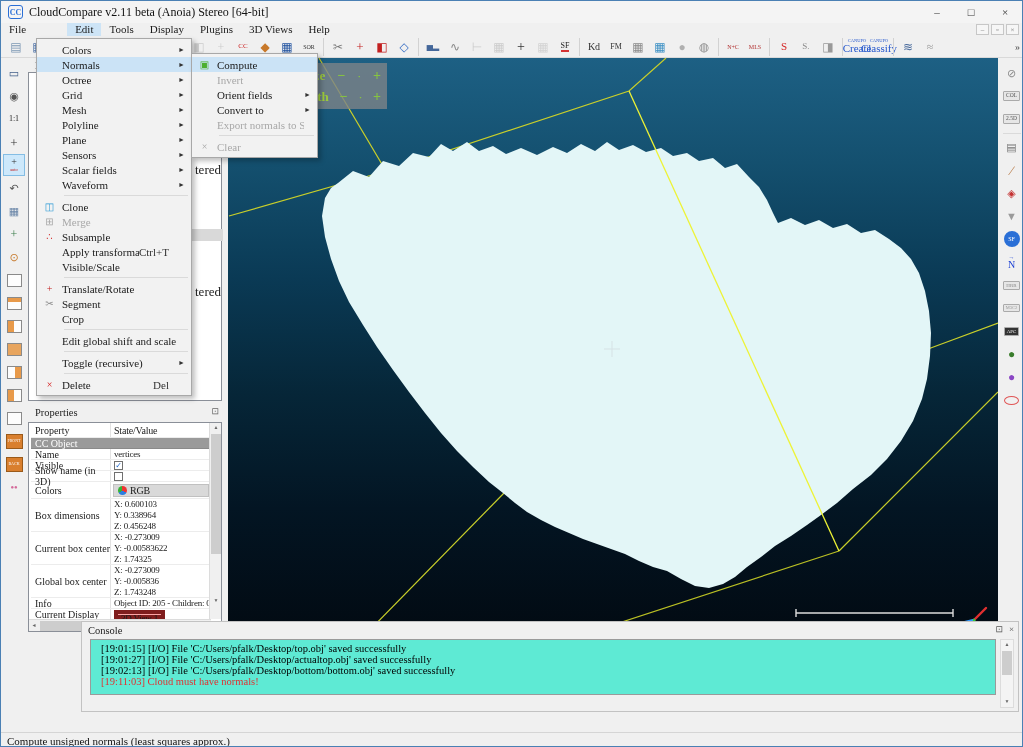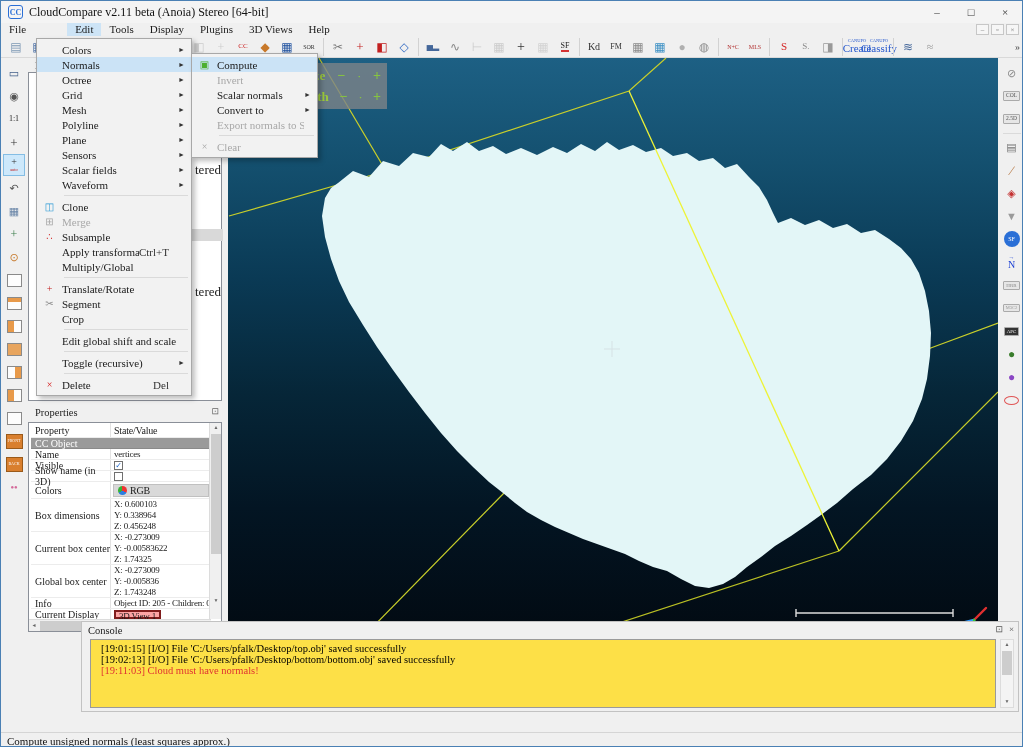--- a/index.html
+++ b/index.html
@@ -60,39 +60,39 @@
   .plab { width:80px; padding:0 0 0 4px; border-right:1px solid #e2e2e2; display:flex; align-items:center; }
   .pval { flex:1; padding-left:3px; font-size:9px; letter-spacing:-0.2px; display:flex; align-items:center; overflow:hidden; white-space:nowrap; }
   .pheader { background:#fff; font-size:10px; height:15px; }
   .pheader .plab,.pheader .pval { font-size:10px; color:#222; }
   .psection { background:#9a9a9a; color:#fff; height:11px; padding-left:4px; display:flex; align-items:center; font-size:10px; border-bottom:1px solid #8a8a8a; }
   .h11 { height:11px; } .h17 { height:17px; } .h33 { height:33px; } .h10 { height:10px; }
   .triple { flex-direction:column; justify-content:center; align-items:flex-start; display:flex; line-height:11px; }
   .cbx { width:9px; height:9px; border:1px solid #707070; background:#fff; font-size:8px; line-height:8px; color:#1a66cc; text-align:center; }
   .rgbpill { background:#d9d9d9; border:1px solid #c0c0c0; display:flex; align-items:center; gap:3px; padding:0 4px; height:13px; width:100%; }
   .pinwheel { width:9px; height:9px; border-radius:50%; background:conic-gradient(#e33 0 33%, #2a7de0 33% 66%, #35b235 66% 100%); }
-  .ddval { background:#fca5a5; border:2px solid #7f1d1d; padding:0 3px; height:9px; line-height:9px; }
+  .ddval { background:#fca5a5; border:4px solid #7f1d1d; padding:0 3px; height:9px; line-height:9px; }
   .vscroll { position:absolute; right:0; top:0; width:12px; height:196px; background:#f0f0f0; border-left:1px solid #dcdcdc; }
   .vthumb { position:absolute; left:1px; width:10px; background:#cdcdcd; }
   .sarrow { position:absolute; left:0; width:12px; height:10px; font-size:5px; color:#666; text-align:center; line-height:10px; }
   .hscroll { position:absolute; left:0; bottom:0; width:182px; height:12px; background:#f0f0f0; border-top:1px solid #dcdcdc; }
   .hthumb { position:absolute; top:1px; height:10px; background:#cdcdcd; }
   .harrow { position:absolute; top:0; width:10px; height:12px; font-size:5px; color:#666; text-align:center; line-height:12px; }
   
   .viewport { position:absolute; left:227px; top:57px; width:770px; height:578px;
     background:linear-gradient(180deg,#1d6084 0%,#14506f 18%,#0a3a55 38%,#062638 58%,#031523 78%,#020a12 100%); }
   .overlaybox { position:absolute; left:76px; top:5px; width:83px; height:46px; background:rgba(125,131,136,.8); display:flex; flex-direction:column; justify-content:space-around; padding:2px 6px; }
   .ovrow { display:flex; align-items:center; justify-content:space-between; color:#9dcb3c; font-weight:bold; font-size:13px; }
   .ovbtn { color:#86c440; font-size:14px; font-weight:bold; }
   .ovdot { color:#86c440; font-size:9px; }
   
   .consolepanel { position:absolute; left:80px; top:620px; width:938px; height:91px; background:#f0f0f0; border:1px solid #c2c2c2; }
   .ctitle { height:16px; display:flex; align-items:center; padding-left:6px; font-size:10.5px; position:relative; }
   .ctools { position:absolute; right:4px; top:2px; display:flex; gap:6px; font-size:9px; color:#555; }
-  .cbox { position:absolute; left:8px; top:17px; width:906px; height:69px; background:#fde047; border:1px solid #9a9a9a; padding:3px 0 0 10px; overflow:hidden; }
+  .cbox { position:absolute; left:8px; top:17px; width:906px; height:56px; background:#5eead4; border:1px solid #9a9a9a; padding:3px 0 0 10px; overflow:hidden; }
   .cline { font-size:10.5px; line-height:11px; white-space:nowrap; }
   .cscroll { position:absolute; right:4px; top:17px; width:14px; height:69px; background:#f4f4f4; border:1px solid #dcdcdc; }
   
   .statusbar { position:absolute; left:0; top:731px; width:100%; height:16px; background:#f0f0f0; border-top:1px solid #d5d5d5; display:flex; align-items:center; padding-left:6px; font-size:11px; color:#111; }
   
   .popmenu { position:absolute; background:#f2f2f2; border:1px solid #a8a8a8; box-shadow:3px 3px 5px rgba(0,0,0,.25); padding:3px 0; z-index:50; }
   #edit-menu { left:35px; top:37px; width:156px; }
   #normals-submenu { left:190px; top:52px; width:127px; z-index:60; }
   .mi { height:15px; display:flex; align-items:center; font-size:11px; }
   .mi.sel { background:#cbe3f6; }
@@ -537,20 +537,21 @@
   <div class="consolepanel">
     <div class="ctitle">
       <span>Console</span>
       <span class="ctools">
         <span>⊡</span>
         <span>×</span>
       </span>
     </div>
     <div class="cbox" id="console-lines">
         <div class="cline" style="color: rgb(0, 0, 0);">[19:01:15] [I/O] File 'C:/Users/pfalk/Desktop/top.obj' saved successfully</div>
+        <div class="cline" style="color: rgb(0, 0, 0);">[19:01:27] [I/O] File 'C:/Users/pfalk/Desktop/actualtop.obj' saved successfully</div>
         <div class="cline" style="color: rgb(0, 0, 0);">[19:02:13] [I/O] File 'C:/Users/pfalk/Desktop/bottom/bottom.obj' saved successfully</div>
         <div class="cline" style="color: rgb(224, 50, 50);">[19:11:03] Cloud must have normals!</div>
       </div>
     <div class="cscroll">
       <span class="sarrow" style="top:0;width:12px;">▲</span>
       <div class="vthumb" style="top:11px;height:24px;left:1px;width:10px;"></div>
       <span class="sarrow" style="bottom:0;width:12px;">▼</span>
     </div>
   </div>
 
@@ -626,21 +627,21 @@
         <span class="marr"></span>
       </div>
       <div class="mi">
         <span class="mico"></span>
         <span class="mlab">Apply transformation</span>
         <span class="msc">Ctrl+T</span>
         <span class="marr"></span>
       </div>
       <div class="mi">
         <span class="mico"></span>
-        <span class="mlab">Multiply/Global</span>
+        <span class="mlab">Visible/Scale</span>
         <span class="marr"></span>
       </div>
       <div class="msep"></div>
       <div class="mi">
         <span class="mico" style="color: rgb(194, 32, 32);">+</span>
         <span class="mlab">Translate/Rotate</span>
         <span class="marr"></span>
       </div>
       <div class="mi">
         <span class="mico" style="color: rgb(138, 138, 138);">✂</span>
@@ -679,21 +680,21 @@
         <span class="mlab">Compute</span>
         <span class="marr"></span>
       </div>
       <div class="mi dis">
         <span class="mico"></span>
         <span class="mlab">Invert</span>
         <span class="marr"></span>
       </div>
       <div class="mi">
         <span class="mico"></span>
-        <span class="mlab">Scalar normals</span>
+        <span class="mlab">Orient fields</span>
         <span class="marr">►</span>
       </div>
       <div class="mi">
         <span class="mico"></span>
         <span class="mlab">Convert to</span>
         <span class="marr">►</span>
       </div>
       <div class="mi dis">
         <span class="mico"></span>
         <span class="mlab">Export normals to SF(s)</span>

